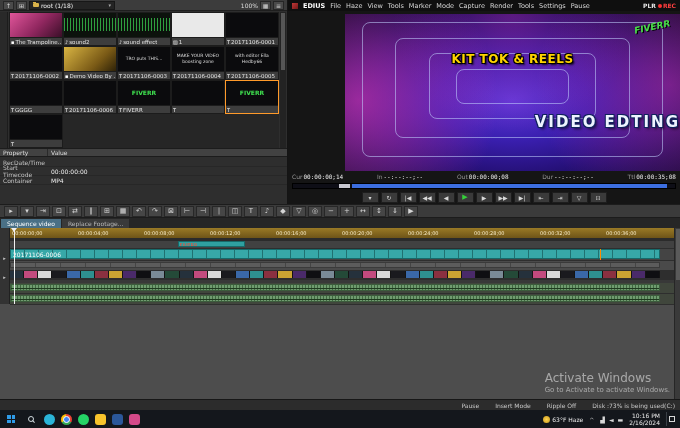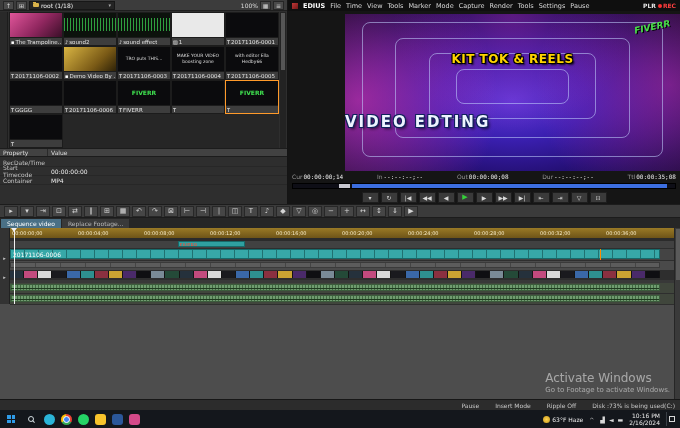--- a/index.html
+++ b/index.html
@@ -56,21 +56,21 @@
 .rec-label::before{content:"";width:4px;height:4px;border-radius:50%;background:#ff3030;margin-right:1px;display:inline-block;}
 .video{position:absolute;left:57px;top:14px;width:335px;height:157px;overflow:hidden;background:radial-gradient(ellipse at 50% 55%,#5f38d8 0%,#3a1fb0 32%,#251077 60%,#130a4e 80%,#0a052c 100%);}
 .video::before{content:"";position:absolute;inset:0;background:radial-gradient(circle at 4% 55%,rgba(235,60,190,.6),transparent 42%),radial-gradient(circle at 97% 45%,rgba(230,55,185,.45),transparent 40%),radial-gradient(circle at 50% 0%,rgba(205,50,180,.35),transparent 52%);}
 .ring{position:absolute;border:1px solid rgba(195,212,255,.55);border-radius:8px;}
 .ring1{inset:5% 5% 9% 5%;}
 .ring2{inset:15% 15% 21% 15%;}
 .ring3{inset:25% 25% 33% 25%;}
 .ring4{inset:35% 33% 43% 33%;}
 .v-top{position:absolute;top:38px;width:100%;text-align:center;font-size:12px;font-weight:bold;color:#ffd400;letter-spacing:.5px;text-shadow:1px 1px 0 #000,-1px -1px 0 #000,1px -1px 0 #000,-1px 1px 0 #000,2px 2px 2px rgba(0,0,0,.8);}
 .v-main{position:absolute;top:54px;width:100%;text-align:center;font-size:30px;font-weight:bold;color:#ffd800;letter-spacing:1px;text-shadow:2px 2px 0 #000,-2px -2px 0 #000,2px -2px 0 #000,-2px 2px 0 #000,0 0 8px rgba(0,0,0,.6);}
-.v-sub{position:absolute;top:99px;width:100%;text-align:left;font-size:15px;font-weight:bold;color:#eef3ff;letter-spacing:2px;text-shadow:1px 1px 0 #10235c,-1px -1px 0 #10235c,1px -1px 0 #10235c,-1px 1px 0 #10235c,2px 2px 3px rgba(0,0,0,.7);}
+.v-sub{position:absolute;top:99px;width:100%;text-align:right;font-size:15px;font-weight:bold;color:#eef3ff;letter-spacing:2px;text-shadow:1px 1px 0 #10235c,-1px -1px 0 #10235c,1px -1px 0 #10235c,-1px 1px 0 #10235c,2px 2px 3px rgba(0,0,0,.7);}
 .v-badge{position:absolute;top:8px;right:10px;font-size:9px;font-weight:bold;font-style:italic;color:#48e048;transform:rotate(-12deg);text-shadow:1px 1px 0 #000;}
 .tc-row{position:absolute;top:172px;left:4px;right:4px;height:9px;display:flex;justify-content:space-between;align-items:center;font-size:6px;}
 .tc-item{display:flex;gap:1px;align-items:center;}
 .tc-label{color:#979797;}
 .tc-value{color:#ececec;font-family:"DejaVu Sans Mono","Liberation Mono",monospace;}
 .pos-bar{position:absolute;top:183px;left:4px;right:4px;height:6px;background:#0e0e16;border:1px solid #000;}
 .pos-white{position:absolute;left:12%;top:0;bottom:0;width:3%;background:#c8c8d0;}
 .pos-blue{position:absolute;left:15.5%;right:2%;top:0;bottom:0;background:#3c6ee0;}
 .transport{position:absolute;top:191px;left:0;right:0;height:13px;display:flex;align-items:center;justify-content:center;gap:2px;}
 .tr-btn{min-width:17px;height:11px;background:#3a3a3a;border:1px solid #1d1d1d;color:#d8d8d8;font-size:6px;line-height:9px;text-align:center;padding:0 1px;}
@@ -306,21 +306,21 @@
         </div>
       </div>
   </section>
 
   <section class="preview-panel">
     <div class="menubar">
       <span class="app-logo"></span>
       <span class="app-name">EDIUS</span>
       <span class="menu-items">
           <span class="menu-item">File</span>
-          <span class="menu-item">Time</span>
+          <span class="menu-item">Haze</span>
           <span class="menu-item">View</span>
           <span class="menu-item">Tools</span>
           <span class="menu-item">Marker</span>
           <span class="menu-item">Mode</span>
           <span class="menu-item">Capture</span>
           <span class="menu-item">Render</span>
           <span class="menu-item">Tools</span>
           <span class="menu-item">Settings</span>
           <span class="menu-item">Pause</span>
         </span>
@@ -502,21 +502,21 @@
       </div>
     </div>
     <div class="playhead"></div>
     <div class="tl-vscroll">
         <span class="tl-vthumb"></span>
       </div>
   </section>
 
   <div class="watermark">
     <div class="wm1">Activate Windows</div>
-    <div class="wm2">Go to Footage to activate Windows.</div>
+    <div class="wm2">Go to Activate to activate Windows.</div>
   </div>
 
   <div class="statusbar">
     <span class="status-right">
         <span class="status-item">Pause</span>
         <span class="status-item">Insert Mode</span>
         <span class="status-item">Ripple Off</span>
         <span class="status-item">Disk :73% is being used(C:)</span>
       </span>
   </div>

